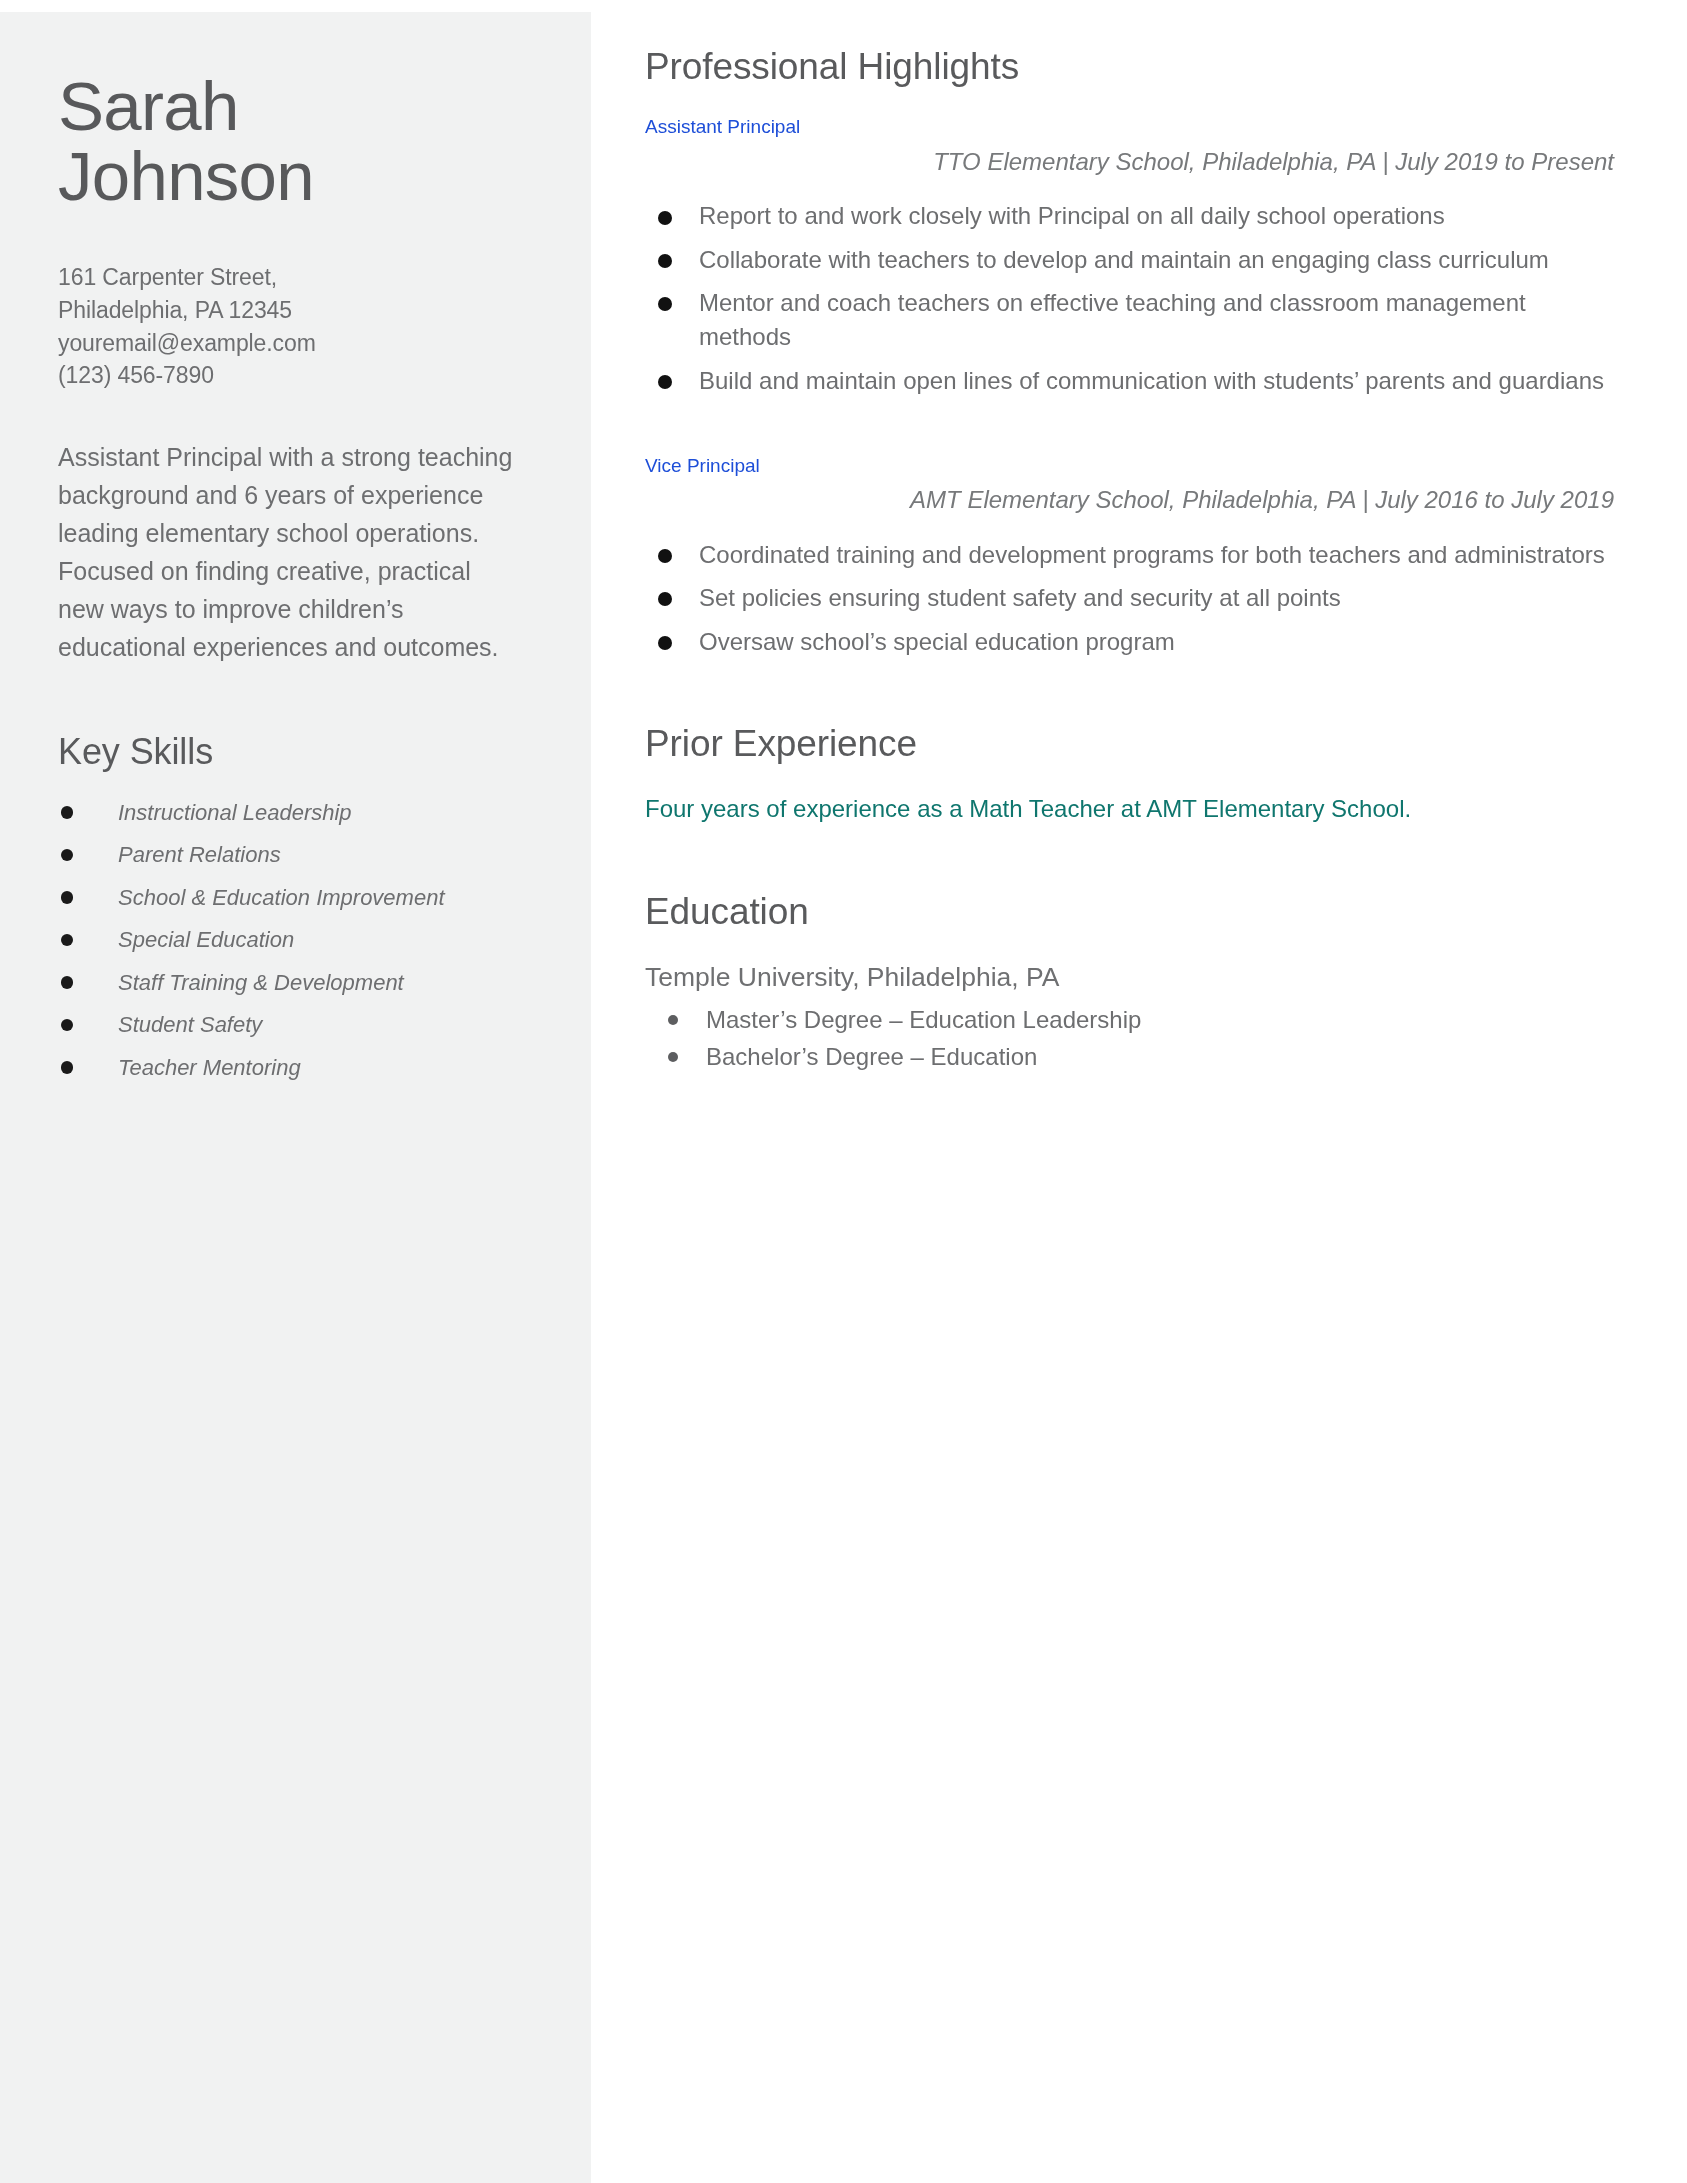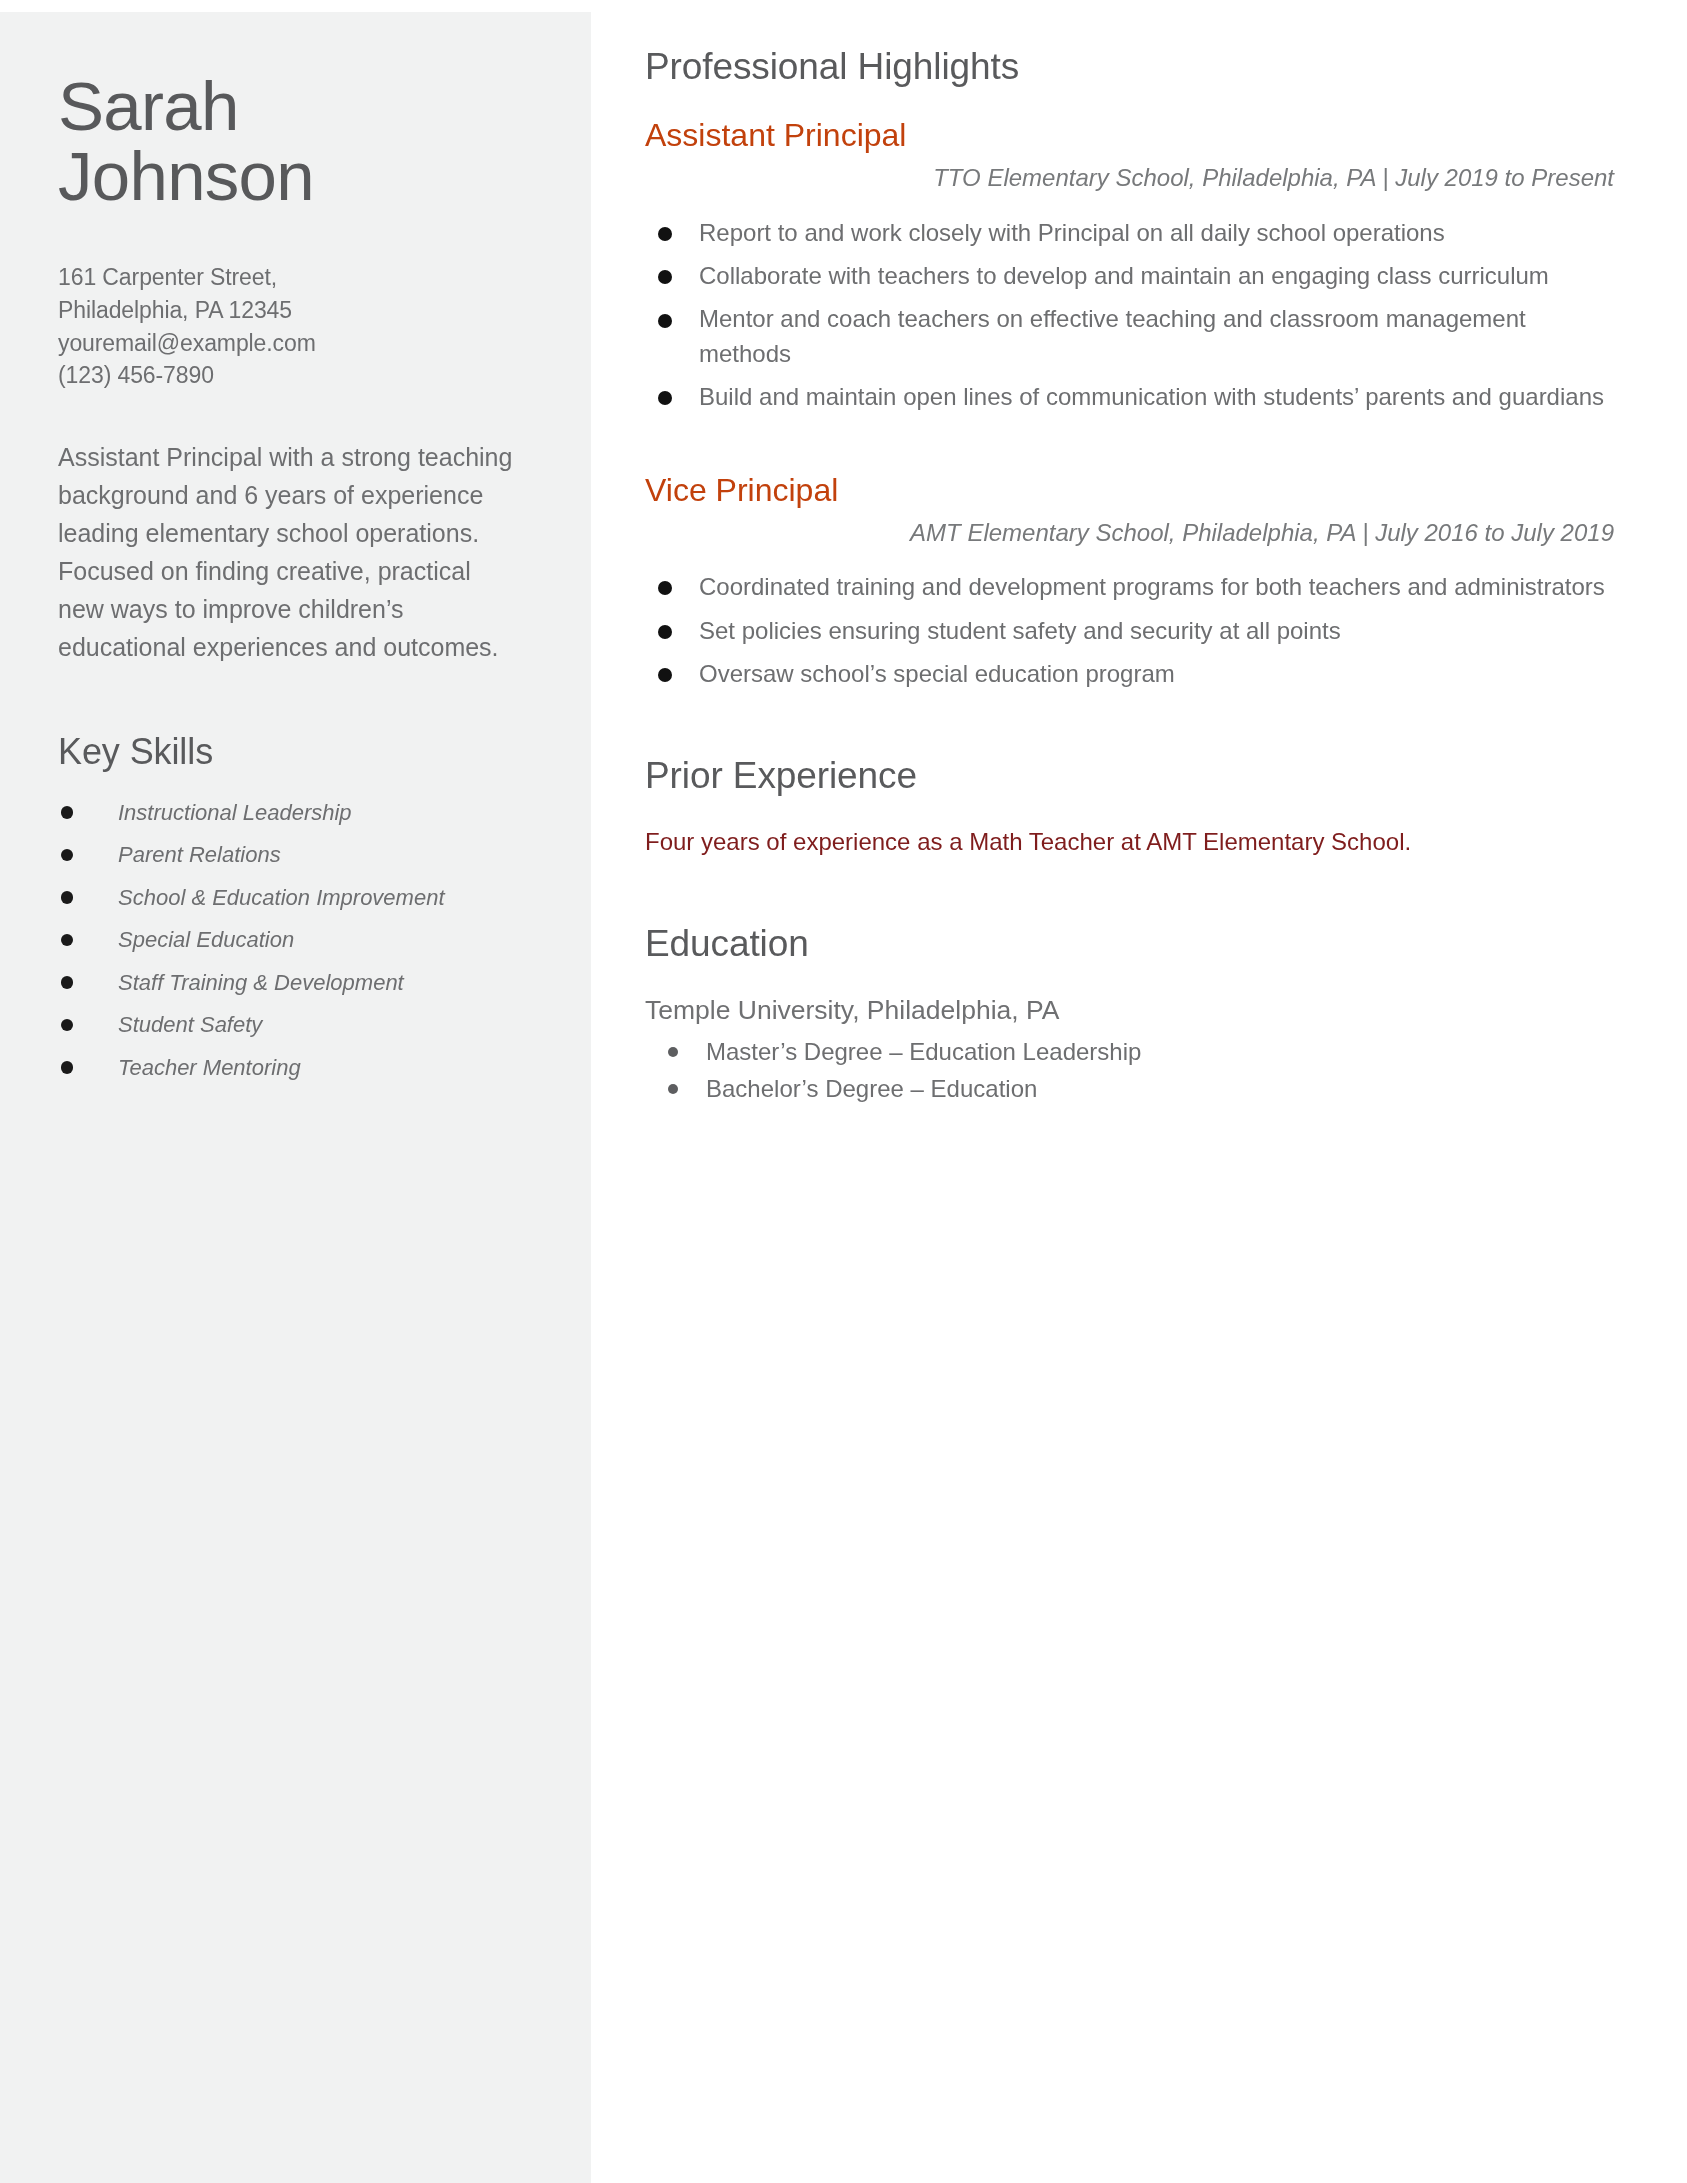--- a/index.html
+++ b/index.html
@@ -136,24 +136,24 @@
     letter-spacing: -0.1px;
   }
   .main-heading.spaced-top {
     margin-top: 64px;
   }
 
   .job {
     margin-bottom: 12px;
   }
   .job-title {
-    font-size: 32px;
+    font-size: 19px;
     line-height: 1.25;
     font-weight: 400;
-    color: #c2410c;
+    color: #1d4ed8;
     margin: 0 0 6.6px 0;
   }
   .job-meta {
     font-size: 24px;
     line-height: 1.3;
     font-style: italic;
     font-weight: 400;
     color: #77797b;
     margin: 0 0 22.5px 0;
     text-align: right;
@@ -178,21 +178,21 @@
     top: 11.2px;
     width: 14px;
     height: 14px;
     border-radius: 50%;
     background: #111111;
   }
 
   .body-text {
     font-size: 24px;
     line-height: 1.45;
-    color: #7f1d1d;
+    color: #0f766e;
     margin: 0;
     max-width: 781px;
   }
 
   .edu-school {
     font-size: 26.5px;
     line-height: 1.3;
     font-weight: 400;
     color: #6f7072;
     margin: 0 0 8px 0;

